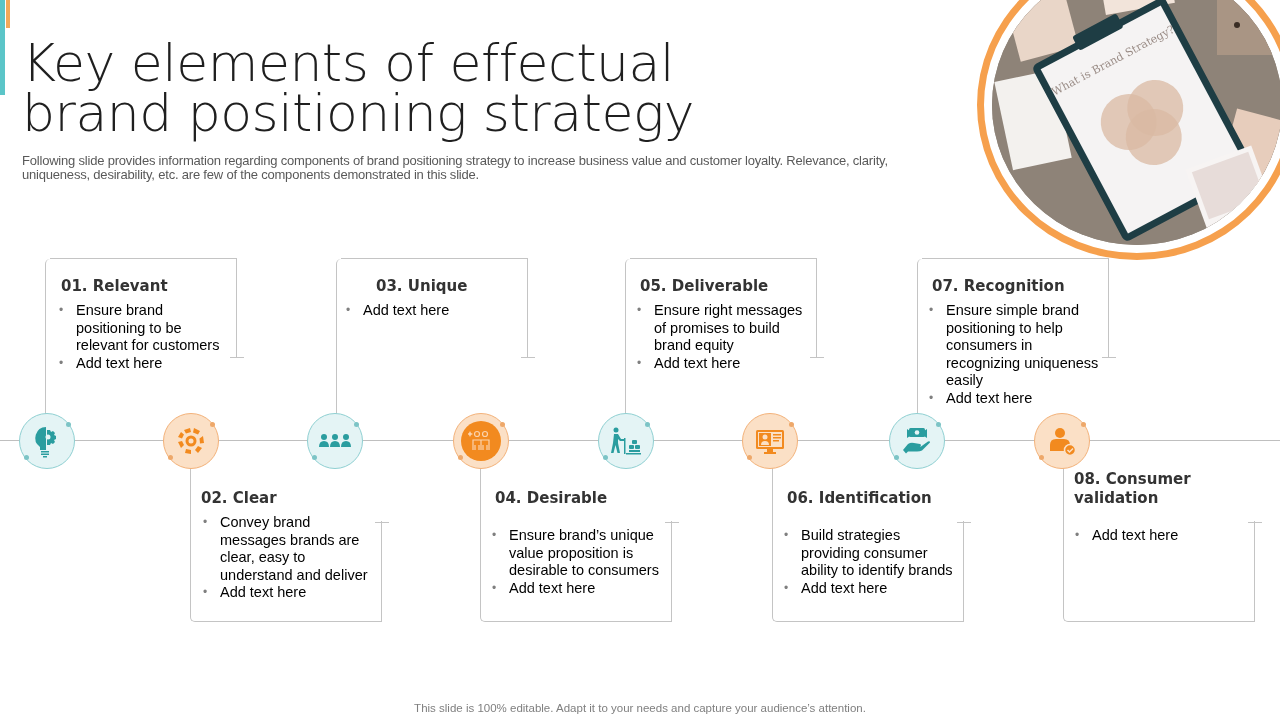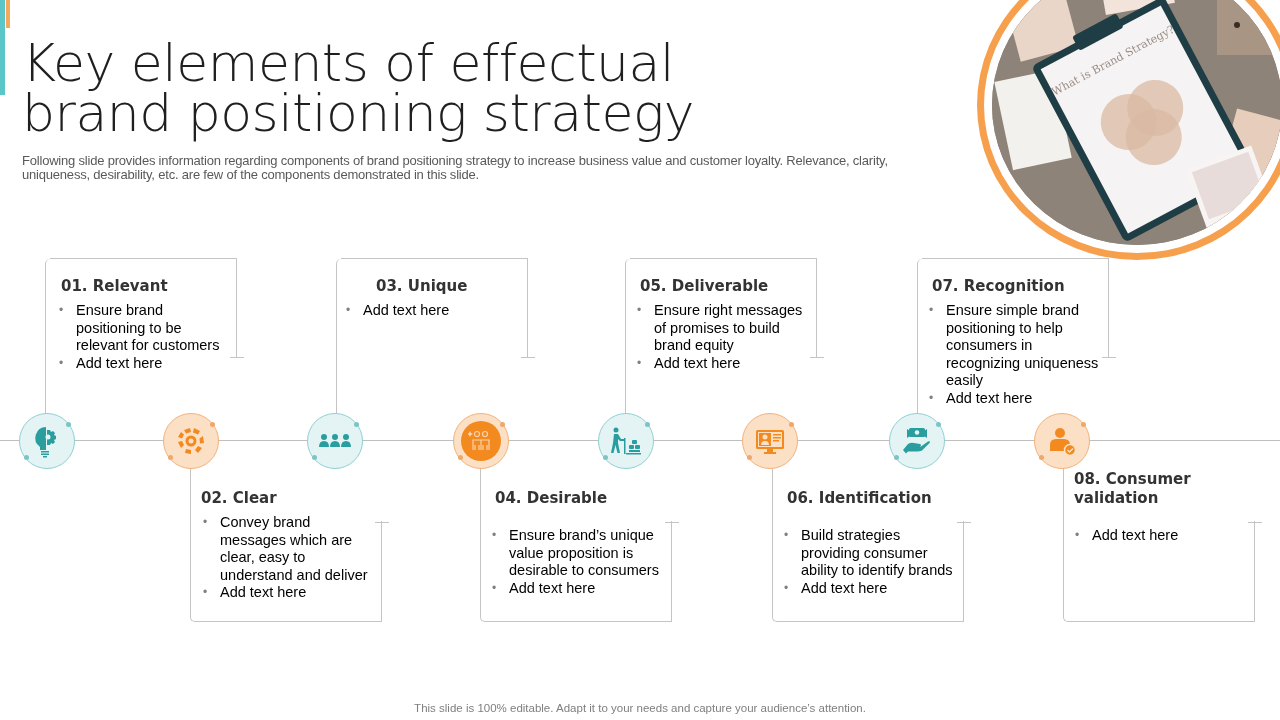--- a/index.html
+++ b/index.html
@@ -136,21 +136,21 @@
     <li>Ensure simple brand positioning to help consumers in recognizing uniqueness easily</li>
     <li>Add text here</li>
   </ul>
 </div>
 
 <div class="card bottom" style="left:190px;">
   <div class="rline"></div>
   <div class="rtick"></div>
   <div class="card-head" style="left:10px;">02. Clear</div>
   <ul class="bullets" style="left:11px;top:73px;">
-    <li>Convey brand messages which are clear, easy to understand and deliver</li>
+    <li>Convey brand messages brands are clear, easy to understand and deliver</li>
     <li>Add text here</li>
   </ul>
 </div>
 
 <div class="card bottom alt" style="left:480px;">
   <div class="rline"></div>
   <div class="rtick"></div>
   <div class="card-head" style="left:14px;">04. Desirable</div>
   <ul class="bullets" style="left:10px;">
     <li>Ensure brand’s unique value proposition is desirable to consumers</li>

